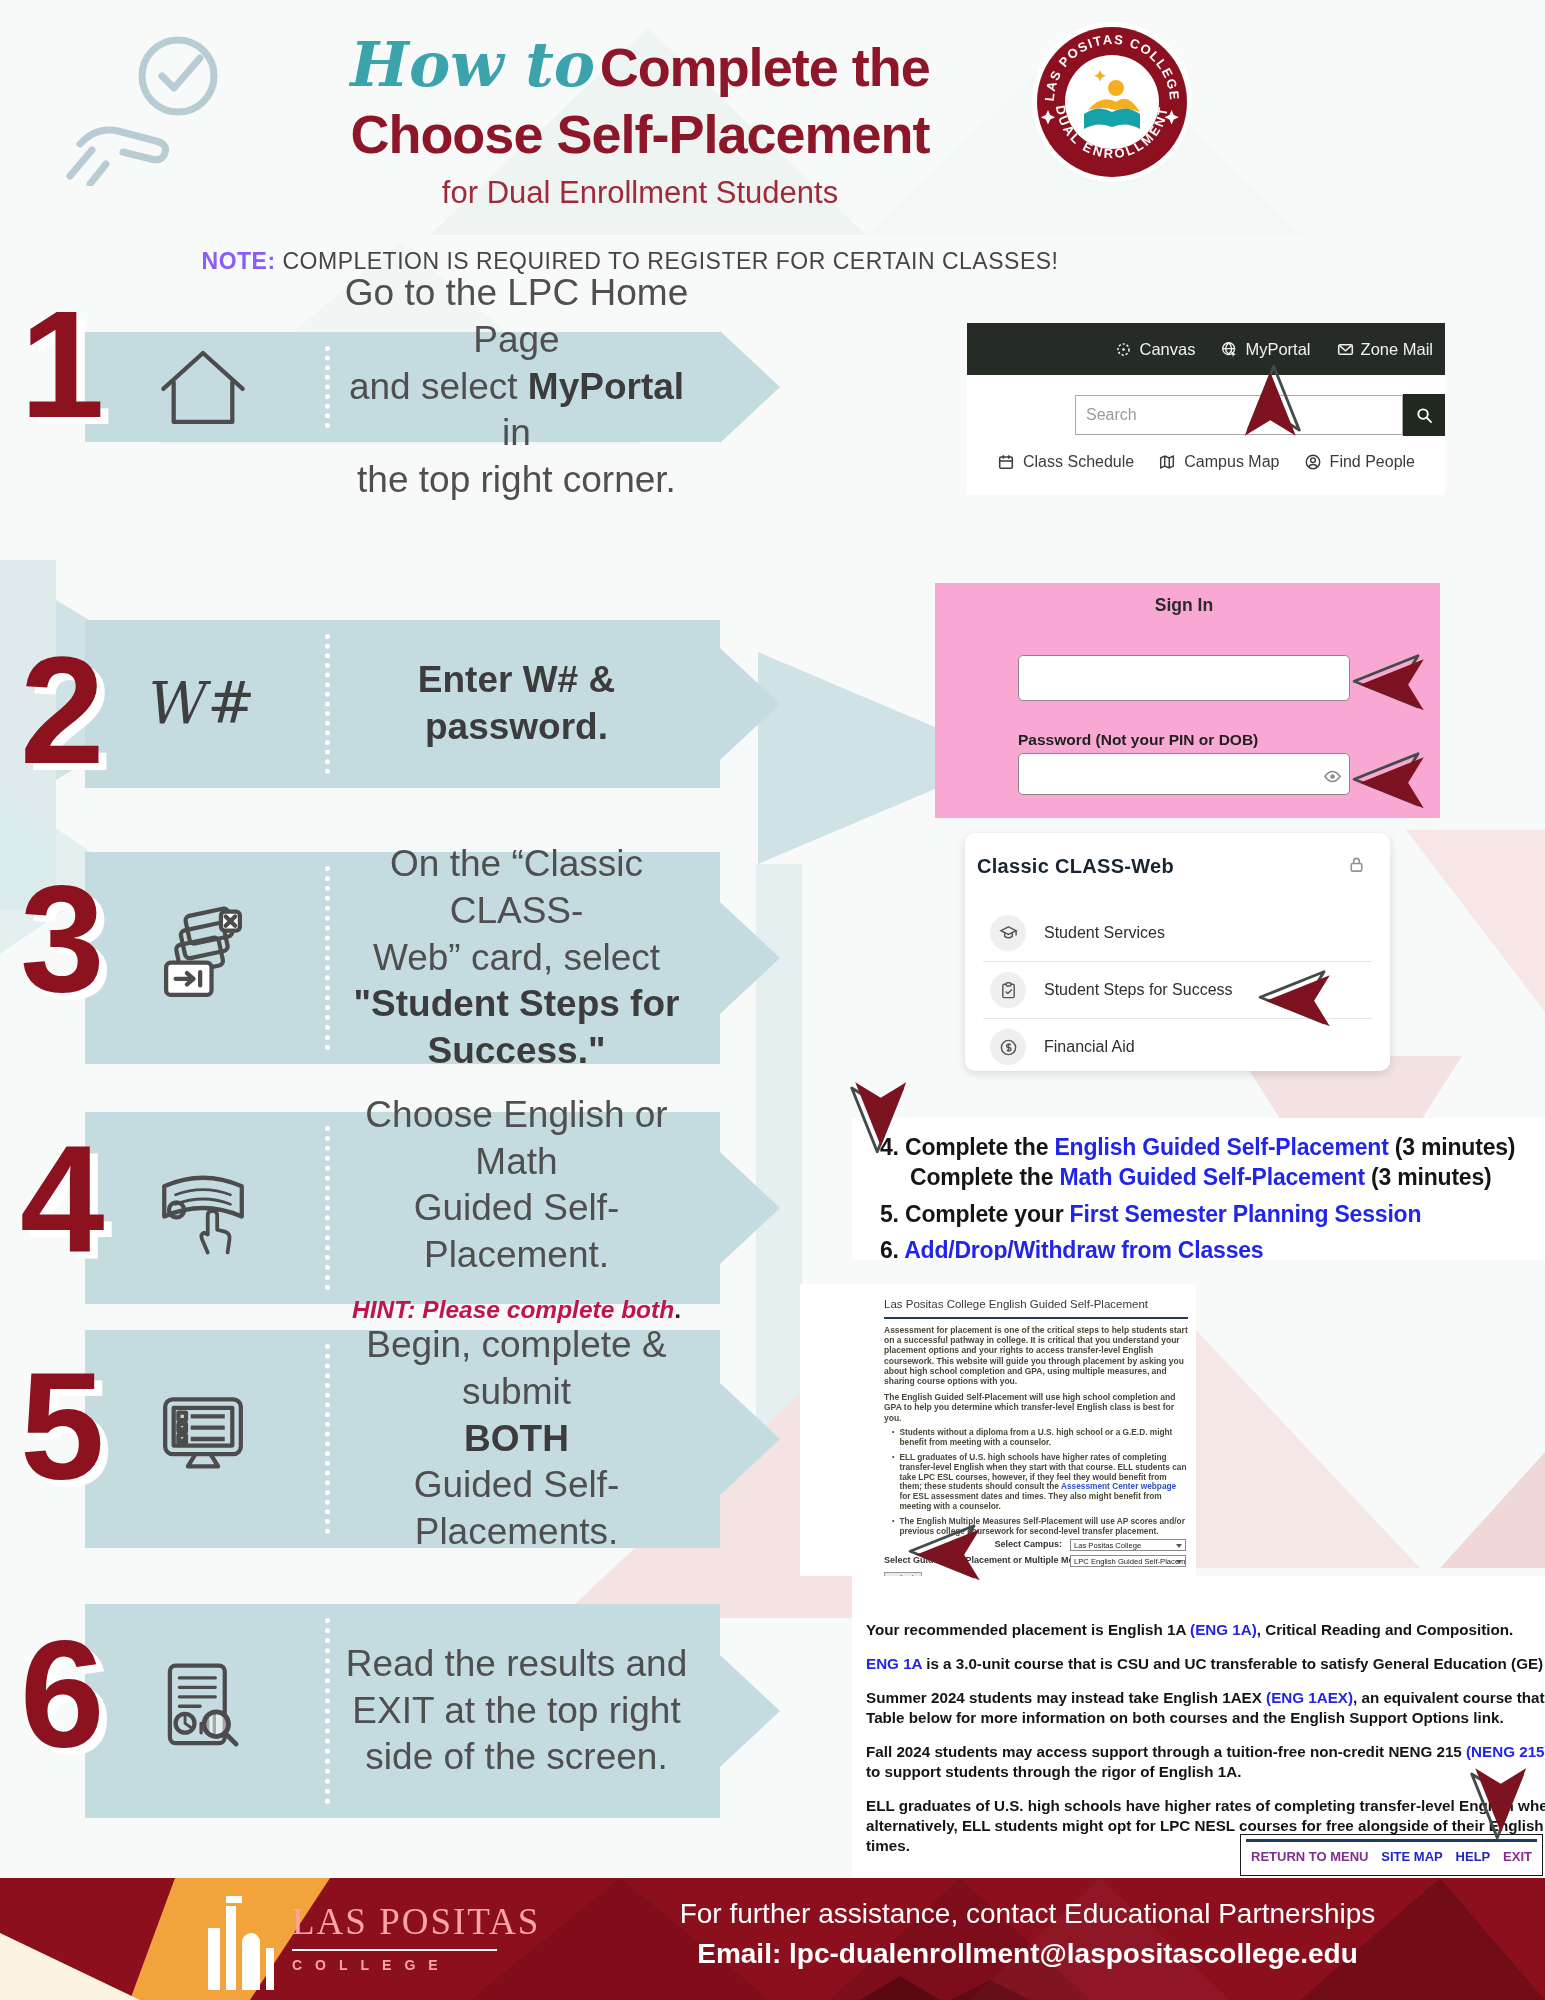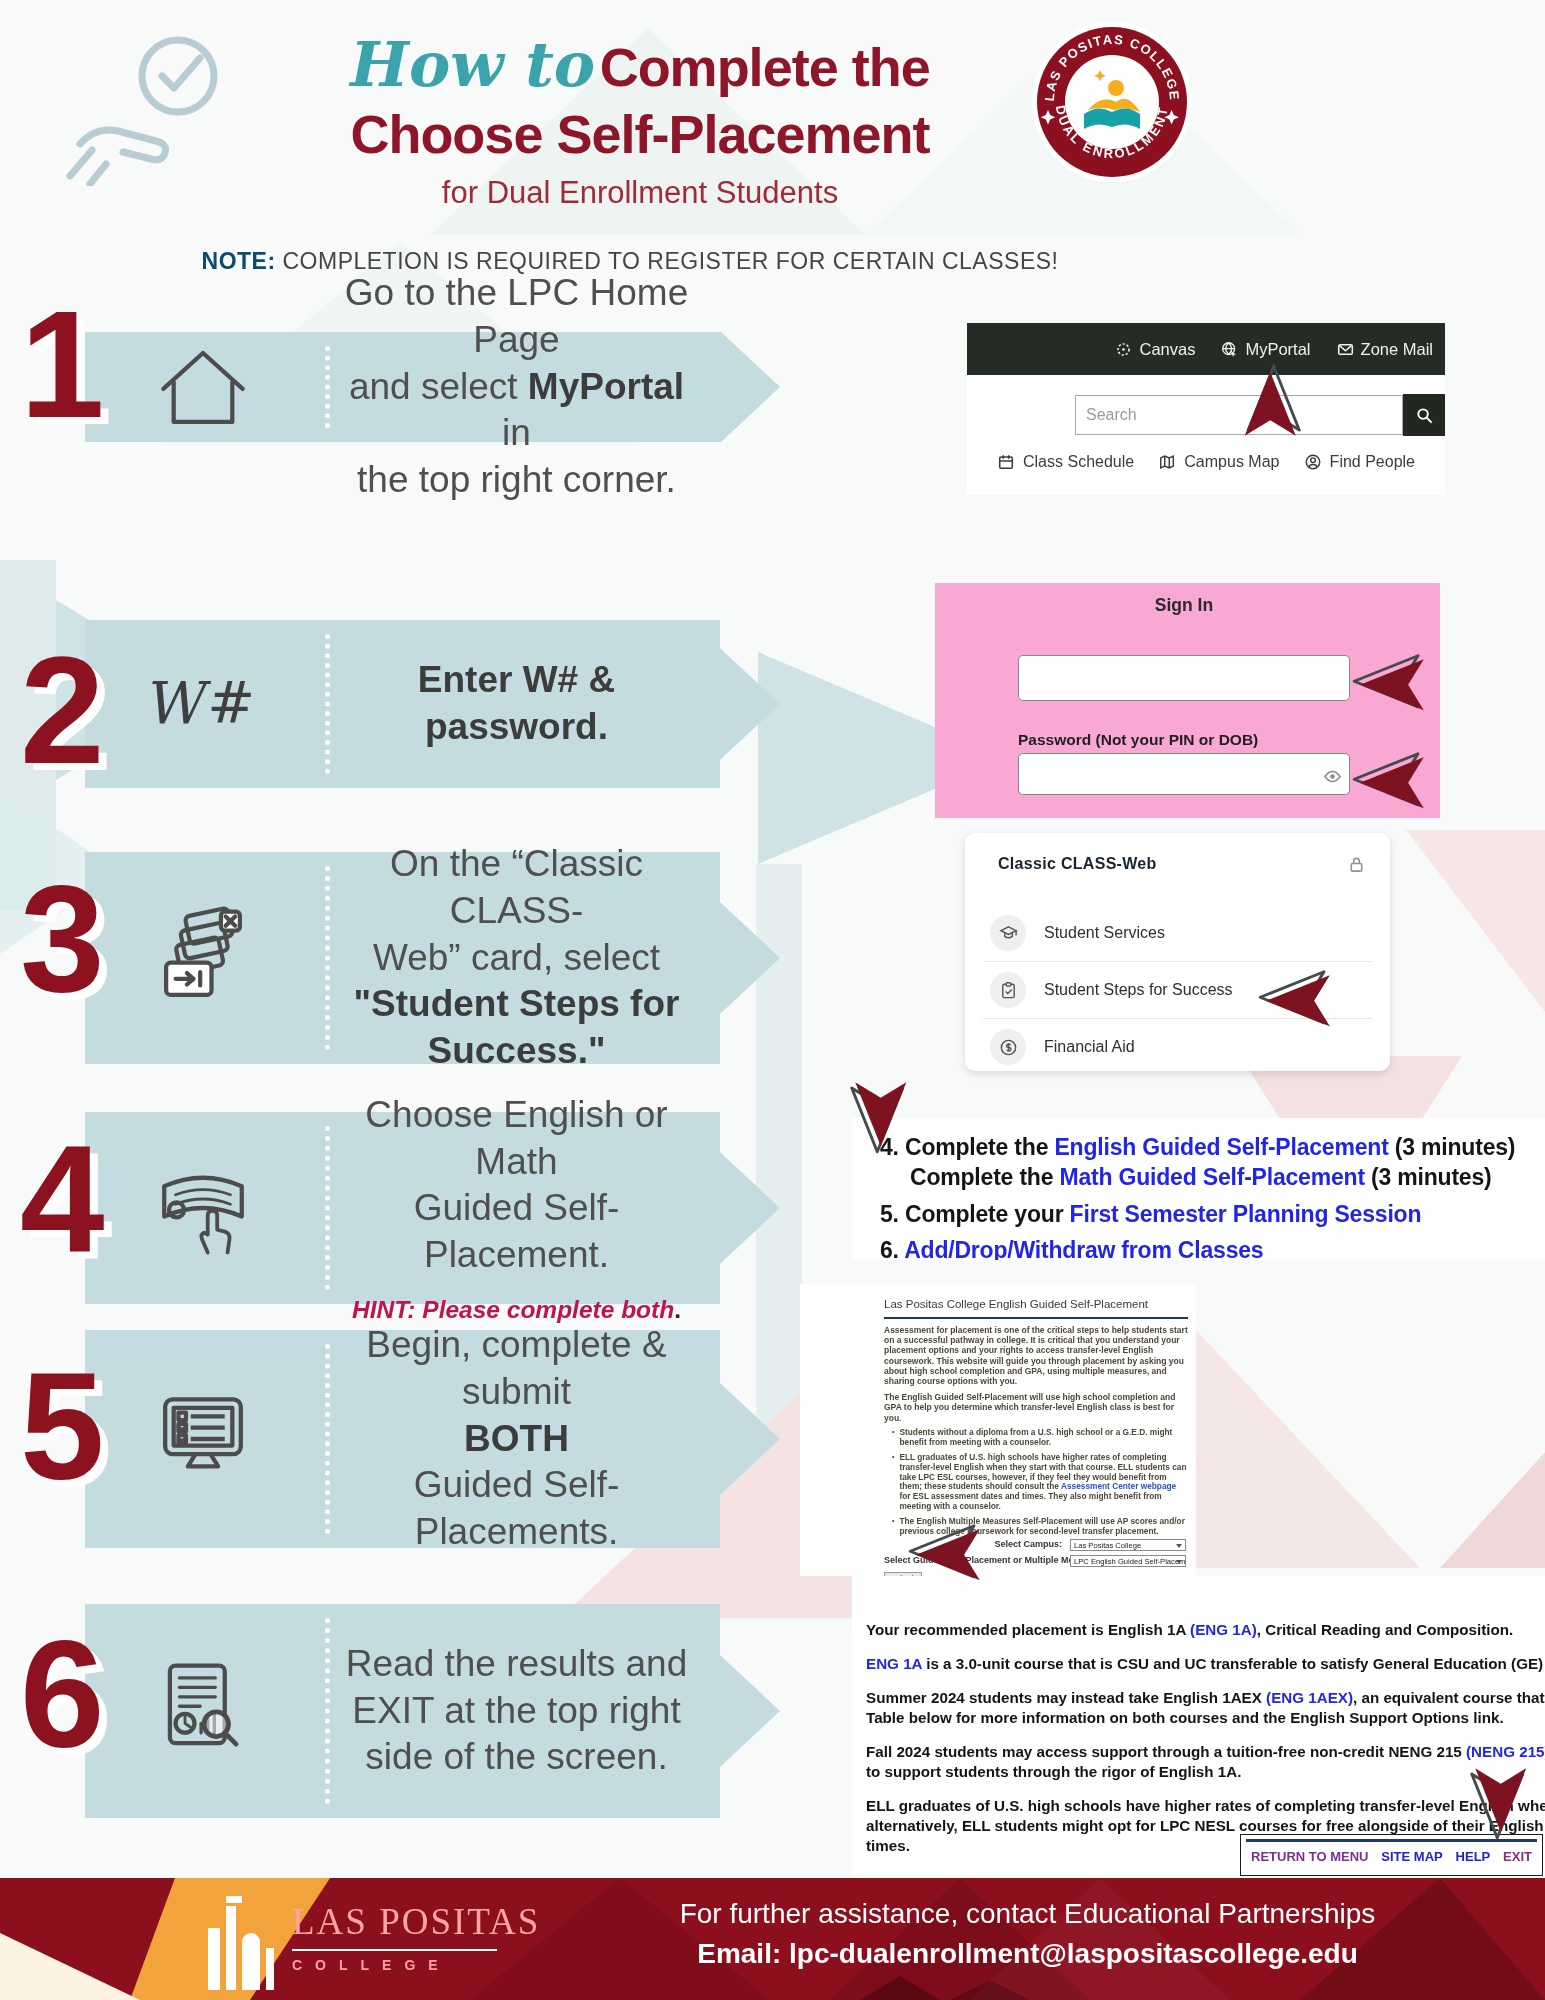--- a/index.html
+++ b/index.html
@@ -11,21 +11,21 @@
   #deco{position:absolute;left:0;top:0;z-index:0;}
 
   
   #hand-icon{position:absolute;left:50px;top:26px;z-index:2;}
   #title-block{position:absolute;left:310px;top:28px;width:660px;text-align:center;z-index:2;}
   .t-script{font-family:"DejaVu Serif",serif;font-style:italic;font-weight:700;font-size:62px;color:#3ba3ac;}
   .t-bold{font-weight:700;font-size:54px;color:#8d1628;letter-spacing:-1px;}
   .t-line2{margin-top:2px;}
   .t-sub{margin-top:10px;font-size:31px;color:#a12a3a;}
   #note-line{position:absolute;left:0;top:248px;width:1260px;text-align:center;font-size:23px;color:#454545;letter-spacing:.5px;z-index:2;}
-  #note-line b{color:#0c4a6e;}
+  #note-line b{color:#8b5cf6;}
   #badge{position:absolute;left:1030px;top:20px;z-index:2;}
   #badge textPath{fill:#fff;font-weight:700;}
 
   
   #steps{position:absolute;left:0;top:0;width:100%;z-index:2;}
   .step{position:absolute;left:0;width:100%;}
   .banner{position:absolute;left:85px;width:635px;background:#c4dce0;}
   .chev{position:absolute;left:635px;width:0;height:0;border-top:56px solid transparent;border-bottom:56px solid transparent;border-left:60px solid #c4dce0;}
   .sicon{position:absolute;left:48px;top:0;bottom:0;width:140px;display:flex;align-items:center;justify-content:center;}
   .sdiv{position:absolute;left:240px;top:14px;bottom:14px;width:0;border-left:5px dotted #ffffff;}
@@ -54,21 +54,21 @@
   
   #shot2{position:absolute;left:935px;top:583px;width:505px;height:235px;background:#f9a8d4;z-index:3;}
   #s2title{position:absolute;left:83px;top:12px;width:332px;text-align:center;font-size:17.5px;font-weight:700;color:#2a2a2a;}
   .s2label{position:absolute;left:83px;font-size:15.5px;font-weight:700;color:#1f1f1f;}
   .s2input{position:absolute;left:83px;width:332px;border:1.5px solid #878787;border-radius:5px;background:#fff;box-sizing:border-box;}
   #s2eye{position:absolute;left:388px;top:184px;color:#8a8a8a;}
   #s2eye svg{width:19px;height:19px;}
 
   
   #shot3{position:absolute;left:965px;top:833px;width:425px;height:238px;background:#ffffff;border-radius:10px;box-shadow:0 3px 10px rgba(0,0,0,.13);z-index:3;}
-  #s3title{position:absolute;left:33px;top:22px;font-size:16px;font-weight:700;color:#182430;letter-spacing:.3px;}
+  #s3title{position:absolute;left:12px;top:22px;font-size:20px;font-weight:700;color:#182430;letter-spacing:.3px;}
   #s3lock{position:absolute;right:24px;top:22px;color:#8b959e;}
   #s3lock svg{width:19px;height:19px;}
   #s3items{position:absolute;left:0;top:72px;right:0;}
   .s3row{position:relative;height:56px;display:flex;align-items:center;padding-left:25px;gap:18px;}
   .s3row .circ{width:36px;height:36px;border-radius:50%;background:#efefef;display:flex;align-items:center;justify-content:center;color:#555;}
   .s3row .circ svg{width:19px;height:19px;}
   .s3row .lbl{font-size:16px;color:#2e2e2e;}
   .s3sep{height:1px;background:#e6e6e6;margin:0 18px;}
 
   

